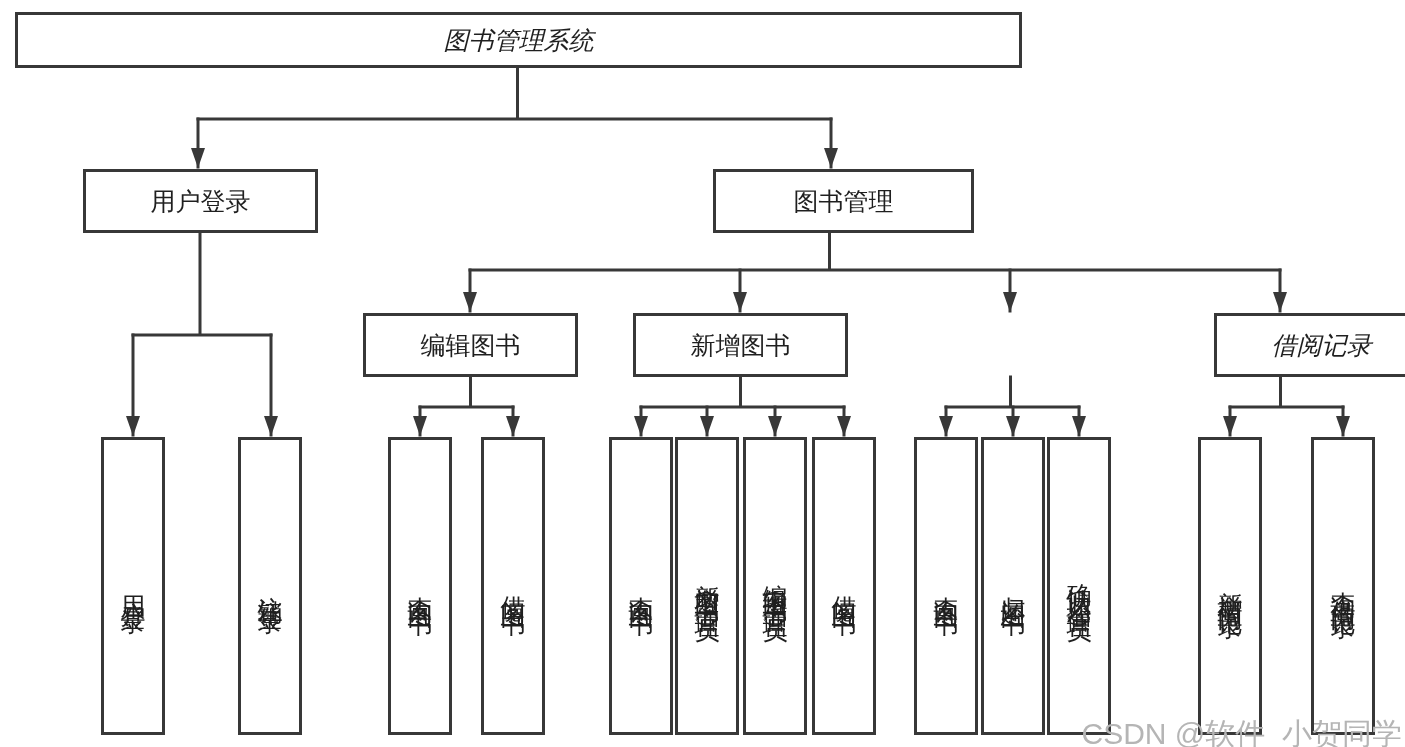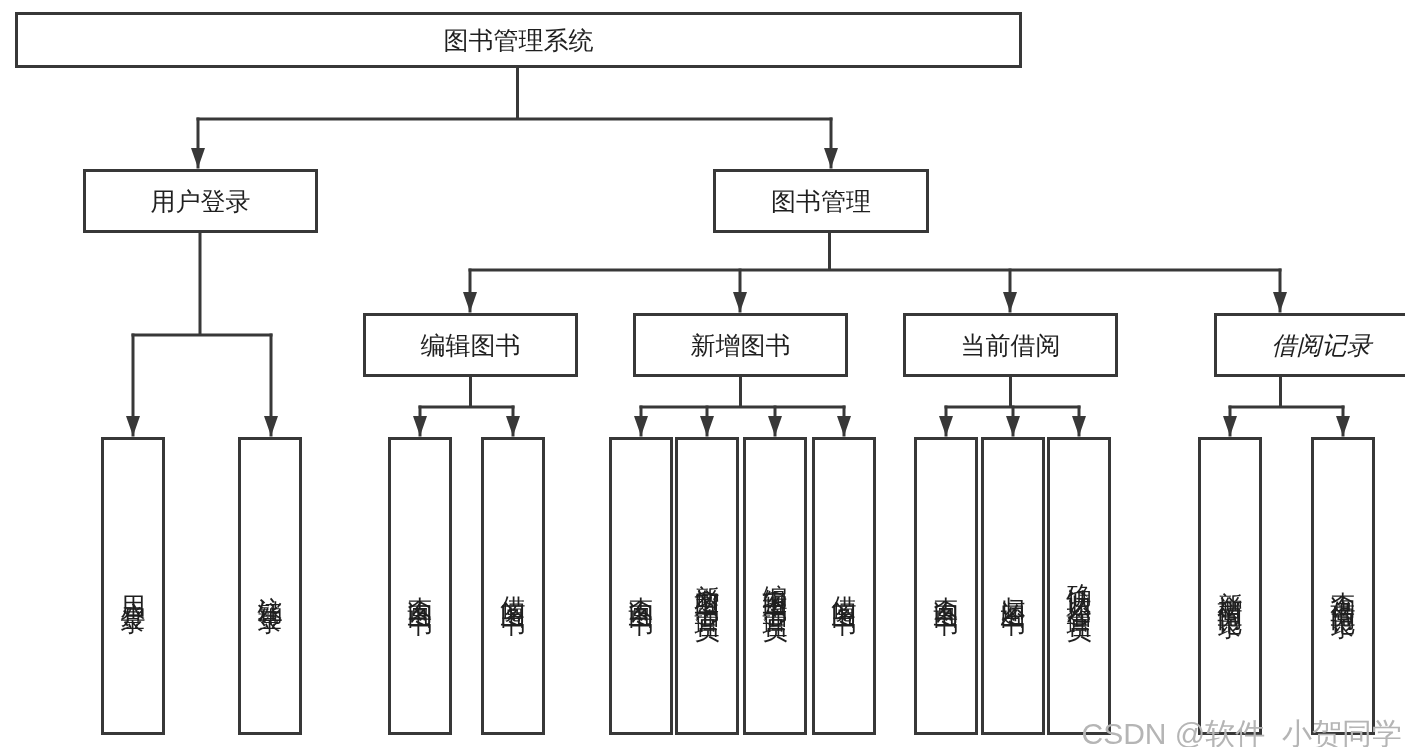--- a/index.html
+++ b/index.html
@@ -13,21 +13,21 @@
   .connectors{position:absolute;left:0;top:0;z-index:1;}
   .box{
     position:absolute;z-index:2;
     box-sizing:border-box;
     background:#ffffff;
     border:3px solid #383838;
     display:flex;align-items:center;justify-content:center;
     color:#1f1f1f;
   }
   .h{font-size:25px;}
-  .root{left:15px;top:12px;width:1007px;height:56px;}
+  .root{left:15px;top:12px;width:1007px;height:56px;font-style:italic;}
   .l2{top:169px;height:64px;}
   .m{top:313px;width:215px;height:64px;}
   .v{top:437px;width:64px;height:298px;}
   .v .vtext{
     writing-mode:vertical-rl;
     text-orientation:mixed;
     font-size:25px;
     letter-spacing:5px;
     line-height:1;
   }
@@ -101,32 +101,29 @@
     </g>
   </svg>
 
   <div class="box h root">
     <span>图书管理系统</span>
   </div>
 
   <div class="box h l2" style="left:83px;width:235px;">
     <span>用户登录</span>
   </div>
-  <div class="box h l2" style="left:713px;width:216px;">
+  <div class="box h l2" style="left:713px;width:261px;">
     <span>图书管理</span>
   </div>
 
   <div class="box h m" style="left:363px;">
     <span>编辑图书</span>
   </div>
   <div class="box h m" style="left:633px;">
     <span>新增图书</span>
-  </div>
-  <div class="box h m" style="left:903px;">
-    <span>当前借阅</span>
   </div>
   <div class="box h m" style="left:1214px;font-style:italic;">
     <span>借阅记录</span>
   </div>
 
   <div class="box v" style="left:101px;">
     <span class="vtext">用户登录</span>
   </div>
   <div class="box v" style="left:238px;">
     <span class="vtext">注销登录</span>

